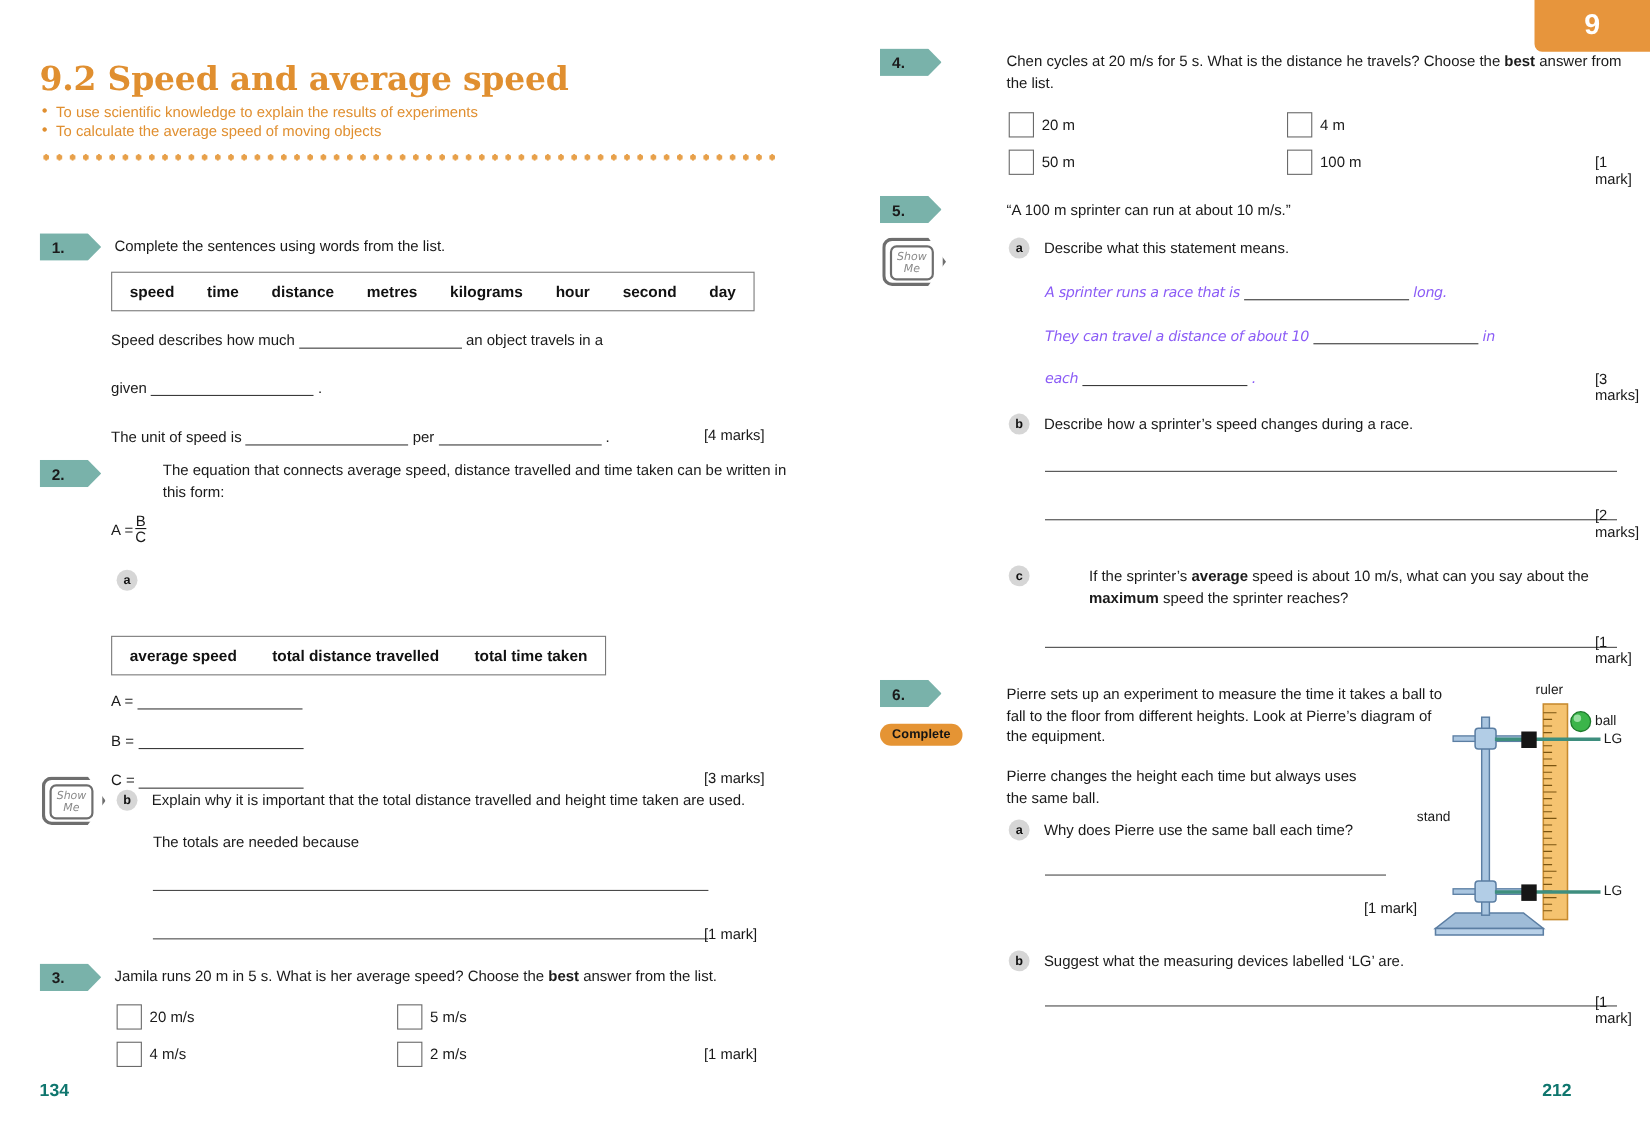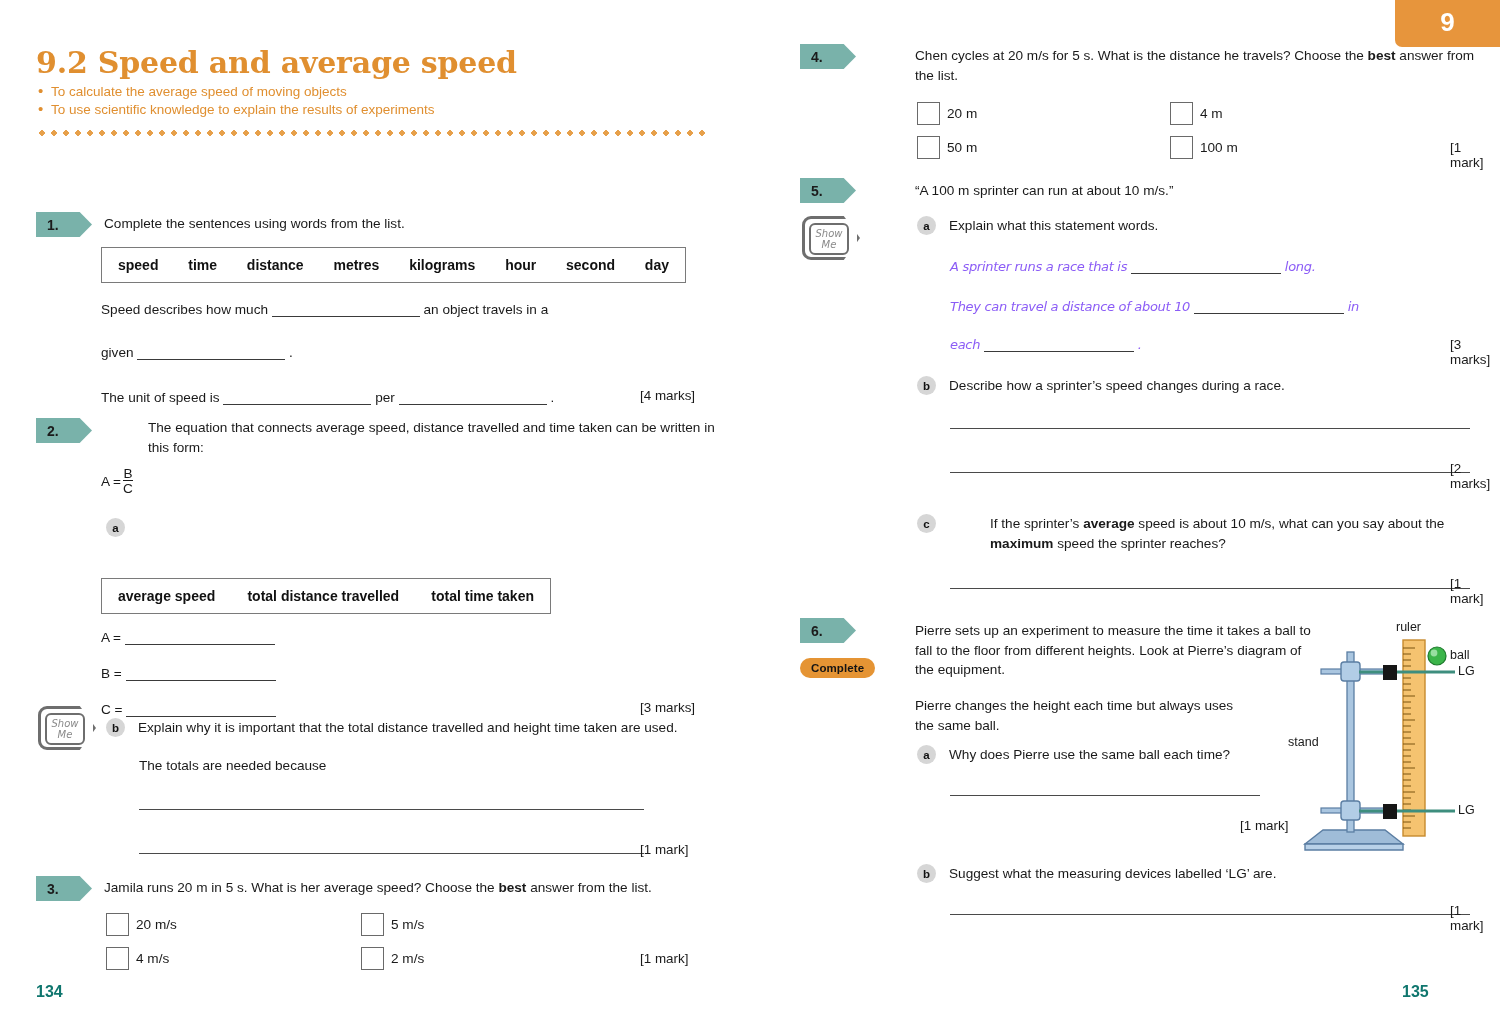--- a/index.html
+++ b/index.html
@@ -33,20 +33,21 @@
 
   .col { position:absolute; }
 
   
   .section-title{
     font-family:"DejaVu Serif", serif;
     font-weight:bold;
     font-size:30px;
     color:#e08f30;
     letter-spacing:-0.2px;
+    margin-top:10px;
   }
   .lo-head{ font-size:13.5px; font-weight:600; color:#1a1a1a; margin-top:10px;}
   .lo-list{ margin:3px 0 0 0; padding:0; list-style:none; }
   .lo-list li{
     color:#e08f30; font-size:13.5px; line-height:18px;
     padding-left:15px; position:relative;
   }
   .lo-list li::before{
     content:"•"; position:absolute; left:2px; top:-1px; color:#e08f30; font-size:15px;
   }
@@ -171,22 +172,22 @@
 
   <div class="chapter-tab">
     <span>9</span>
   </div>
 
   <div class="page page-left">
 
     <div class="col" style="left:36px; top:45px; width:670px;">
       <div class="section-title">9.2 Speed and average speed</div>
       <ul class="lo-list">
+        <li>To use scientific knowledge to explain the results of experiments</li>
         <li>To calculate the average speed of moving objects</li>
-        <li>To use scientific knowledge to explain the results of experiments</li>
       </ul>
       <div class="dot-rule"></div>
     </div>
 
     <div class="qrow" style="position:absolute; left:36px; top:212px; width:680px;">
       <div class="qnum">1.</div>
       <div class="qtext" style="position:absolute; left:68px; top:2px; width:600px;">Complete the sentences using words from the list.</div>
 
       <div class="wordbank" style="position:absolute; left:65px; top:35px; width:585px; height:36px; padding:0 16px; justify-content:space-between;">
         <span>speed</span>
@@ -326,21 +327,21 @@
 
       <div class="showme" style="left:2px; top:38px;">
         <div class="showme-inner">
           <span>Show</span>
           <span>Me</span>
         </div>
       </div>
 
       <div style="position:absolute; left:117px; top:38px; display:flex; gap:13px; align-items:flex-start;">
         <span class="part">a</span>
-        <span class="qtext" style="width:520px;">Explain what this statement words.</span>
+        <span class="qtext" style="width:520px;">Describe what this statement means.</span>
       </div>
 
       <div class="hand" style="position:absolute; left:150px; top:81px; white-space:nowrap;">
         <span>A sprinter runs a race that is</span>
         <span class="rule" style="width:150px;"></span>
         <span>long.</span>
       </div>
       <div class="hand" style="position:absolute; left:150px; top:121px; white-space:nowrap;">
         <span>They can travel a distance of about 10</span>
         <span class="rule" style="width:150px;"></span>
@@ -466,16 +467,16 @@
         </g>
       </svg>
 
       <div class="dlabel" style="left:101px; top:2px;">ruler</div>
       <div class="dlabel" style="left:155px; top:30px;">ball</div>
       <div class="dlabel" style="left:163px; top:46px;">LG</div>
       <div class="dlabel" style="left:163px; top:185px;">LG</div>
       <div class="dlabel" style="left:-7px; top:117px;">stand</div>
     </div>
 
-    <div class="pagenum" style="left:652px; top:983px;">135</div>
+    <div class="pagenum" style="left:652px; top:983px;">212</div>
   </div>
 
 </div>
 
 </body></html>

